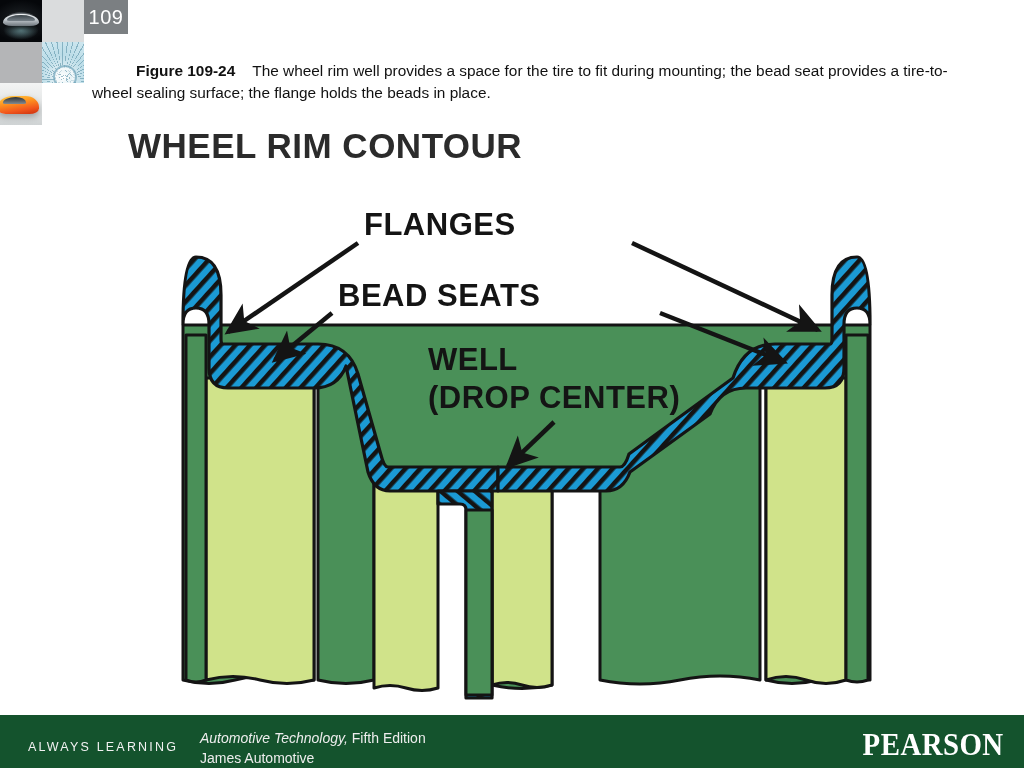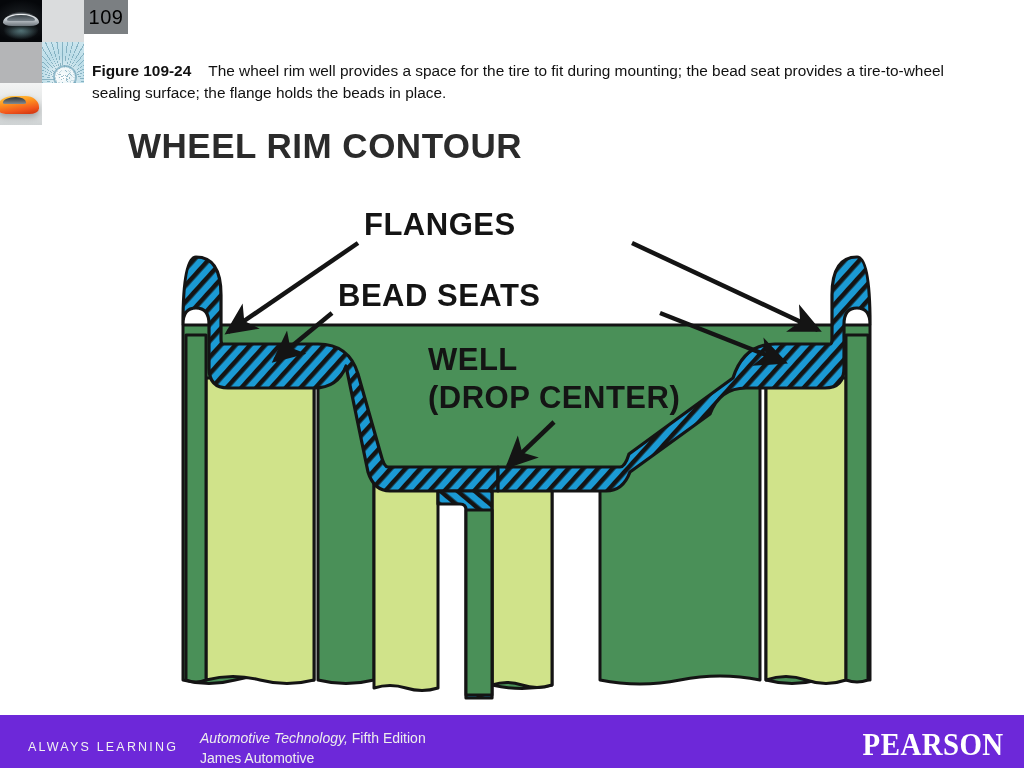--- a/index.html
+++ b/index.html
@@ -103,21 +103,21 @@
   .chapter-box {
     position: absolute;
     left: 84px; top: 0;
     width: 44px; height: 34px;
     background: #7b7f82;
     display: flex;
     align-items: center;
     justify-content: center;
   }
   .chapter-num {
-    color: #000000;
+    color: #ffffff;
     font-size: 20px;
     font-weight: 400;
     letter-spacing: .5px;
     line-height: 1;
     font-family: "Liberation Sans", sans-serif;
   }
   .chapter-title {
     position: absolute;
     left: 136px; top: 7px;
     font-size: 17.5px;
@@ -128,39 +128,39 @@
   }
 
   .figure-caption {
     position: absolute;
     left: 92px; top: 60px;
     width: 874px;
     font-size: 15.4px;
     line-height: 1.42;
     color: #111111;
   }
-  .figure-caption .fig-label { font-weight: bold; }
+  .figure-caption .fig-label { font-weight: bold; margin-left: 44px; }
   .figure-caption .fig-gap { display:inline-block; width: 17px; }
 
   
   .diagram-wrap {
     position: absolute;
     left: 0; top: 110px;
     width: 908px;
     height: 595px;
   }
   .diagram-svg { display:block; width: 1024px; height: 595px; }
 
   
   .slide-footer {
     position: absolute;
     left: 0; bottom: 0;
     width: 1024px;
     height: 53px;
-    background: #6d28d9;
+    background: #14532d;
     border-top: 4px solid #ffffff;
   }
   .footer-always {
     position: absolute;
     left: 28px; top: 25px;
     color: #f2f2f2;
     font-size: 12.5px;
     letter-spacing: 2.2px;
     font-weight: 400;
   }

